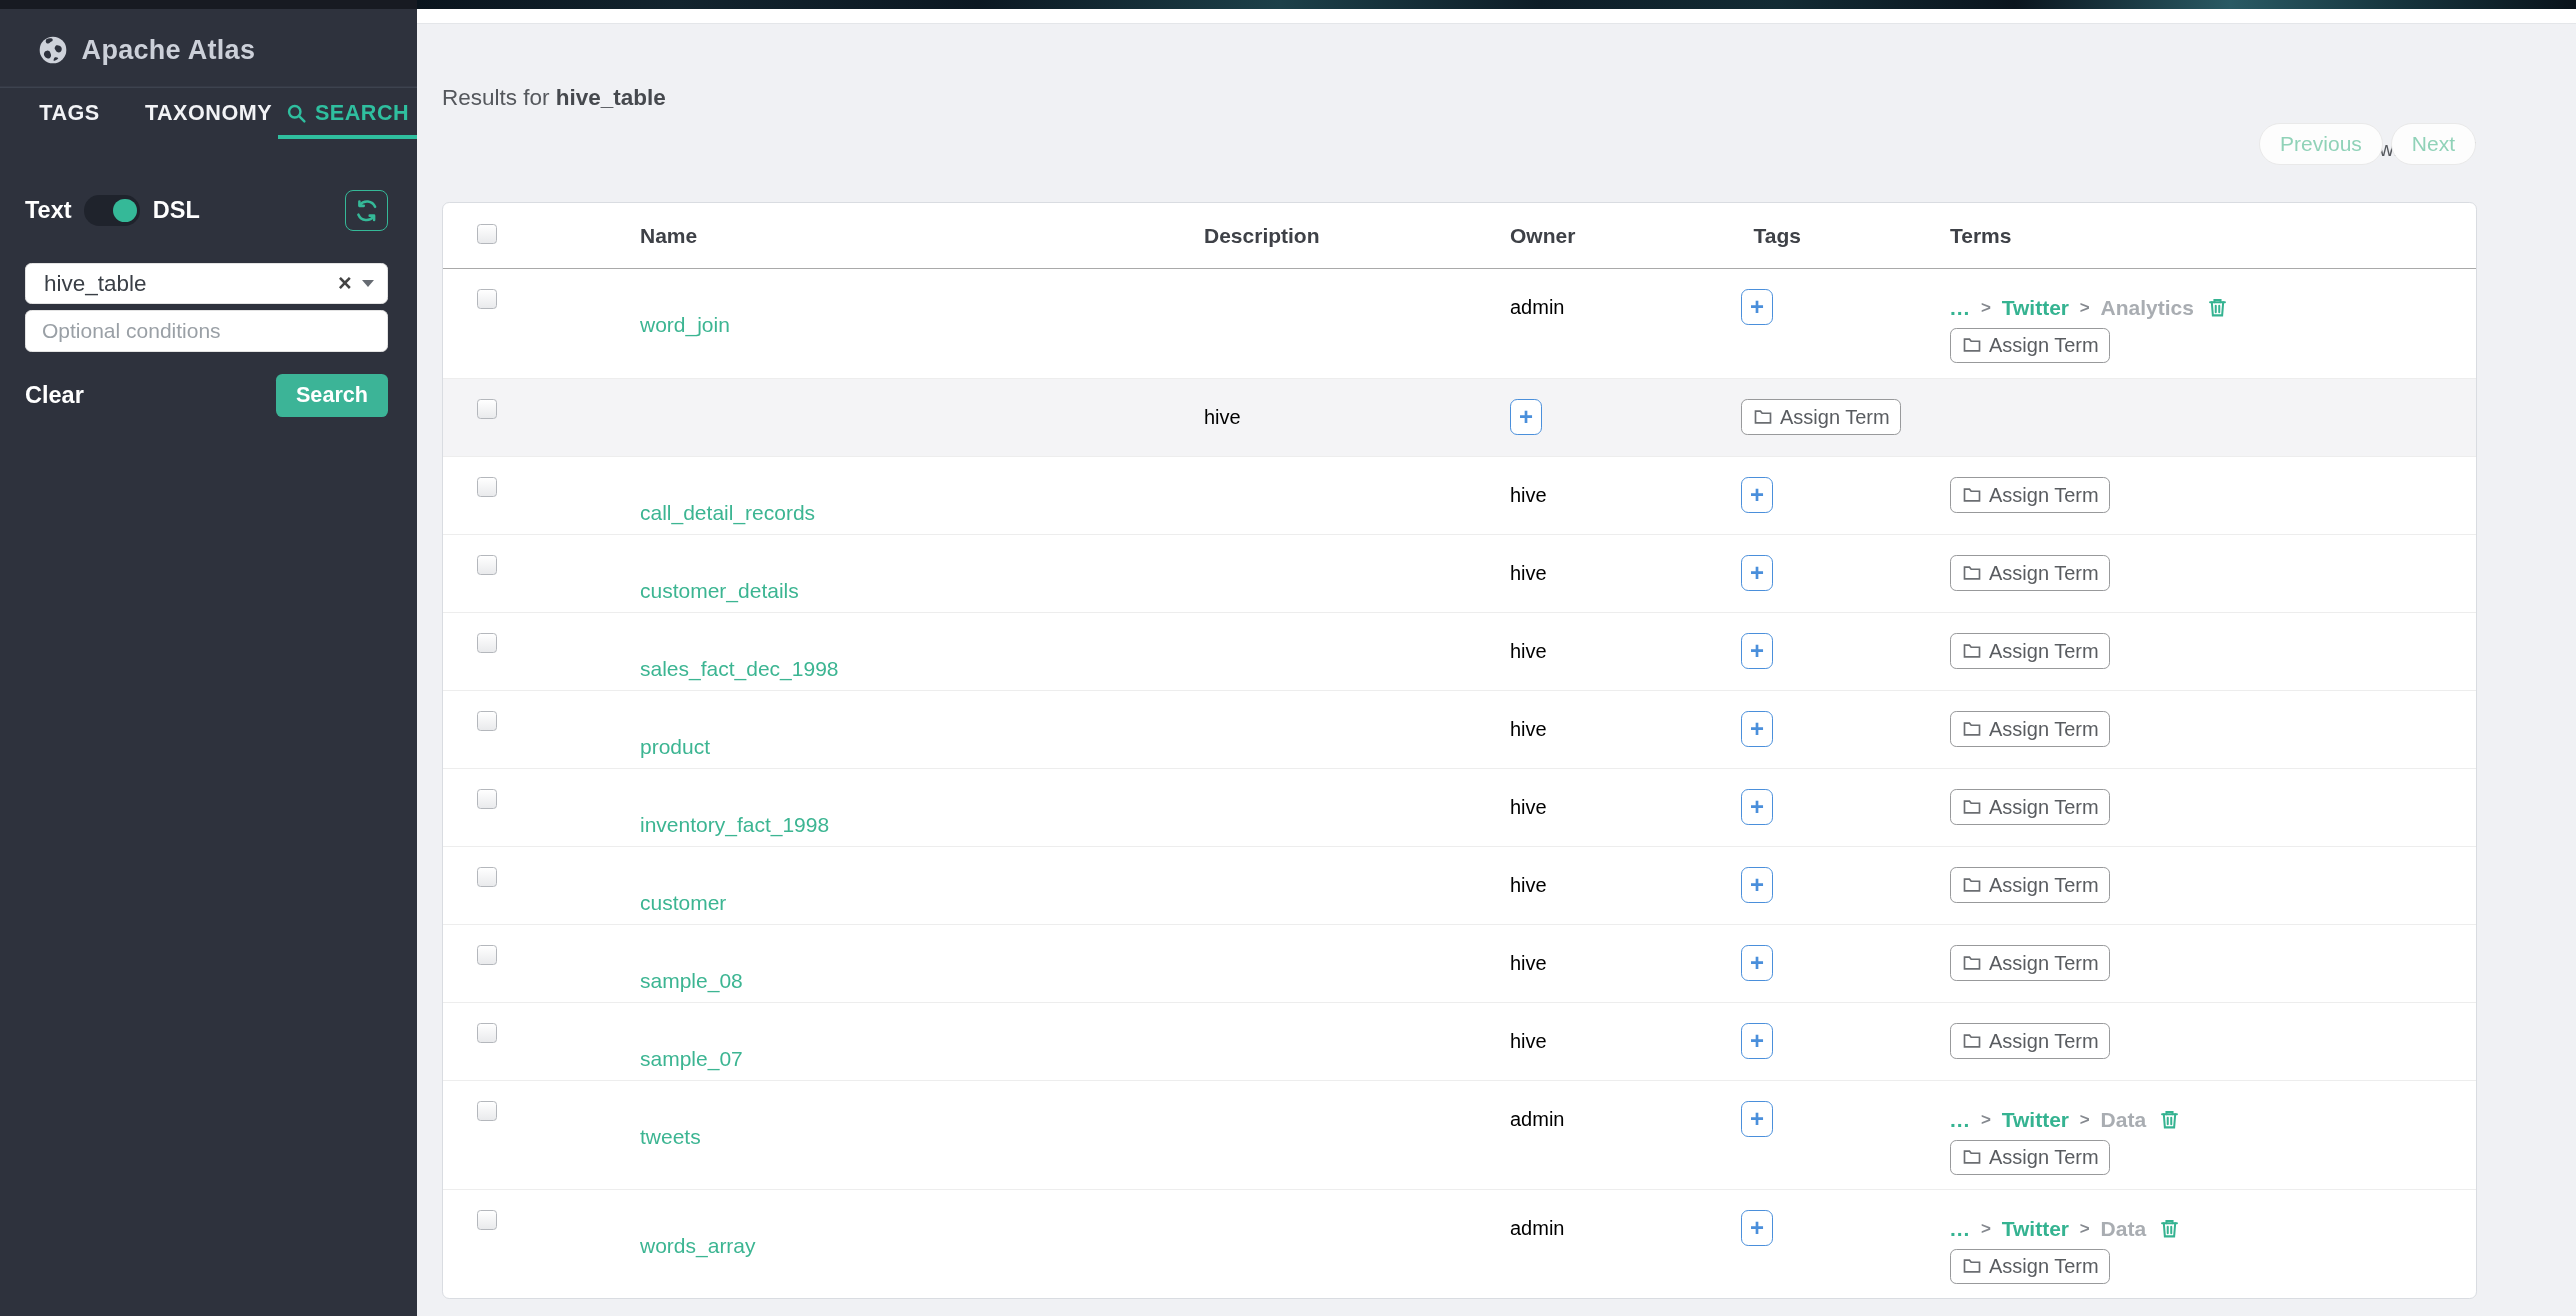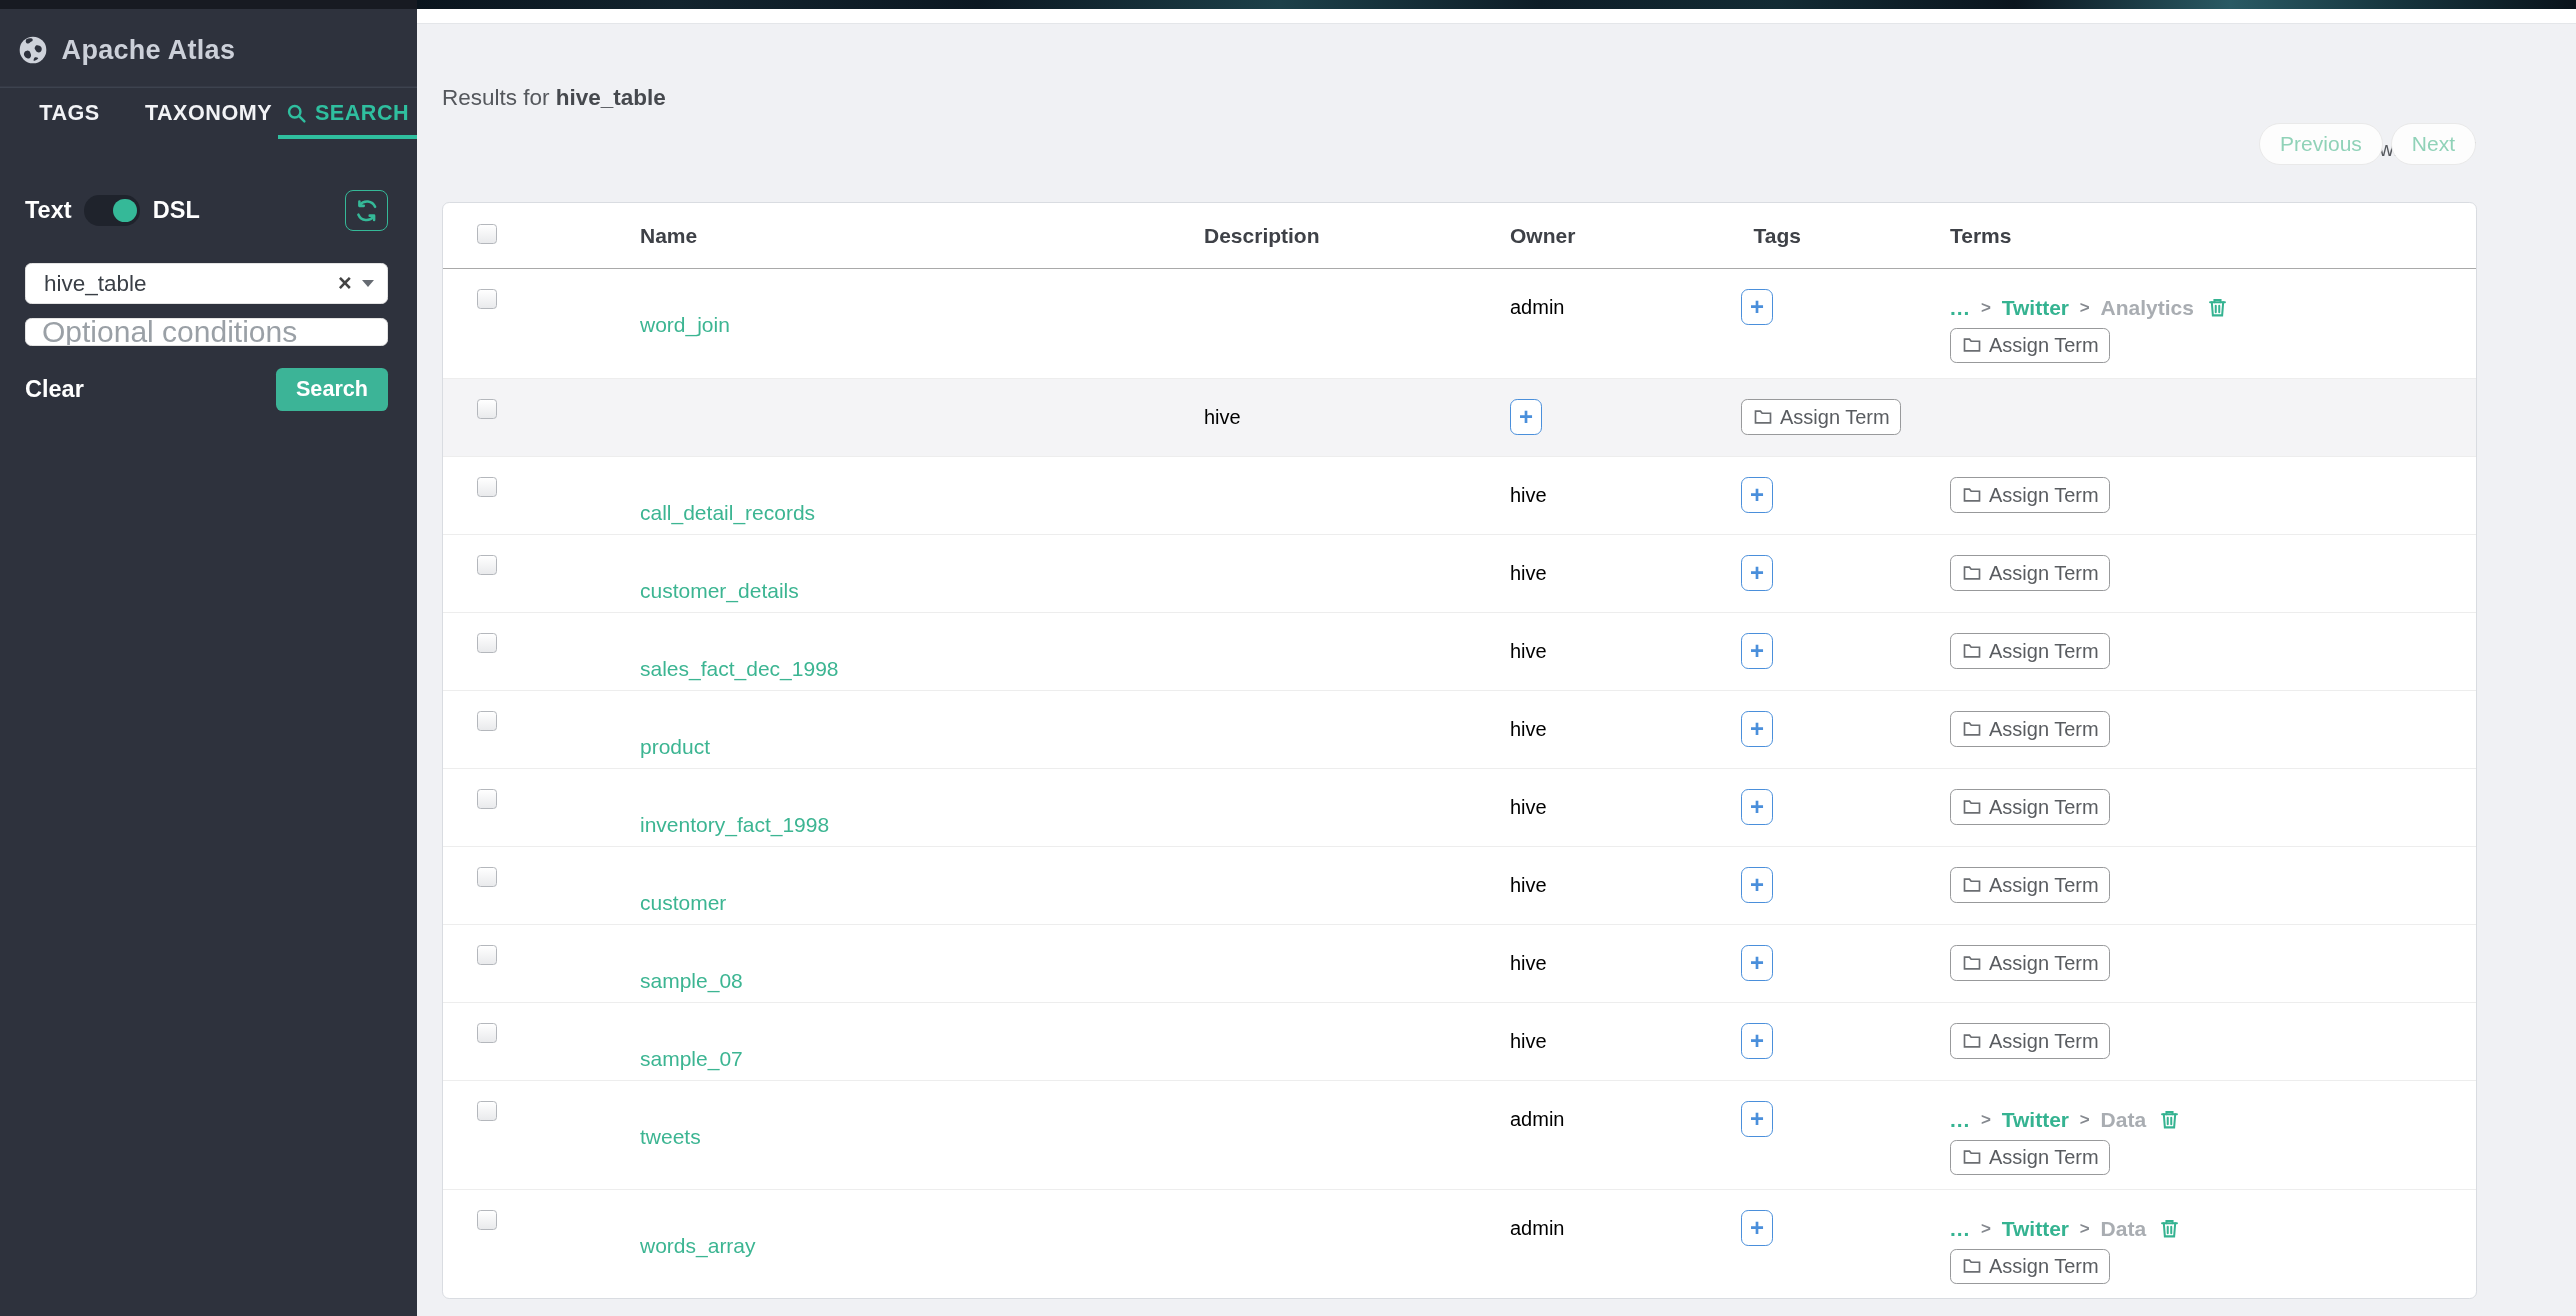--- a/index.html
+++ b/index.html
@@ -12,21 +12,21 @@
   }
 
   
   .sidebar {
     width: 417px; height: 1317px; background: #2e323d;
     flex: 0 0 417px; position: relative;
   }
   .sidebar-topstrip { height: 9px; background: #171a22; }
   .brand {
     display: flex; align-items: center; gap: 12.6px;
-    padding: 25px 25px 20px 17px;
+    padding: 25px 25px 20px 37px;
     border-bottom: 0.9px solid #40465263;
     box-shadow: 0 0.9px 0 #404652;
   }
   .brand-title { color: #ccd0d9; font-size: 27px; font-weight: 600; letter-spacing: 0.3px; }
   .tabs { display: flex; height: 52px; align-items: center; }
   .tab {
     flex: 1; text-align: center; font-size: 21.6px; font-weight: 700;
     color: #f2f3f6; letter-spacing: 0.5px; cursor: pointer;
     height: 100%; display: flex; align-items: center; justify-content: center; gap: 8px;
     position: relative;
@@ -54,22 +54,22 @@
   }
   .combo {
     margin-top: 32px; height: 41px; background: #fff; border-radius: 6.3px;
     display: flex; align-items: center; padding: 0 12.6px 0 18px;
     border: 0.9px solid #e3e3e3;
   }
   .combo-value { font-size: 22.5px; color: #3a3f46; flex: 1; }
   .combo-clear { color: #444; font-size: 23.5px; font-weight: 700; cursor: pointer; line-height: 1; margin-right: 10.8px; }
   .combo-caret { width: 0; height: 0; border-left: 6.3px solid transparent; border-right: 6.3px solid transparent; border-top: 7.2px solid #666b72; cursor: pointer; }
   .cond-input {
-    margin-top: 14px; width: 100%; height: 28px; background: #fff; border-radius: 6.3px;
-    border: 0.9px solid #e3e3e3; font-size: 30px; color: #3a3f46; padding: 0 16px;
+    margin-top: 6px; width: 100%; height: 42px; background: #fff; border-radius: 6.3px;
+    border: 0.9px solid #e3e3e3; font-size: 21px; color: #3a3f46; padding: 0 16px;
     font-family: "Liberation Sans", sans-serif;
   }
   .cond-input::placeholder { color: #9aa0a6; }
   .actions-row { margin-top: 21.6px; display: flex; align-items: center; }
   .clear-link { color: #ffffff; font-size: 23.5px; font-weight: 700; cursor: pointer; }
   .search-btn {
     margin-left: auto; min-width: 105px; height: 43px; border: none; border-radius: 6.3px;
     background: #3cb497; color: #fff; font-size: 21.6px; font-weight: 700; cursor: pointer;
     font-family: "Liberation Sans", sans-serif; padding: 0 20px;
   }

